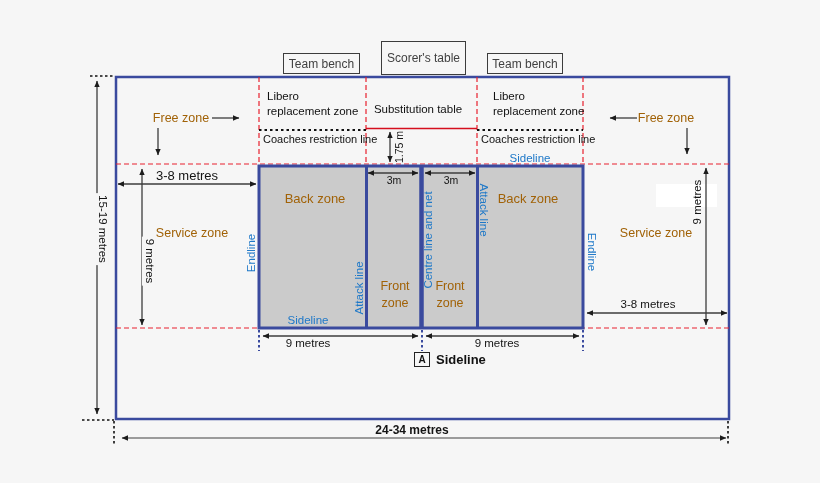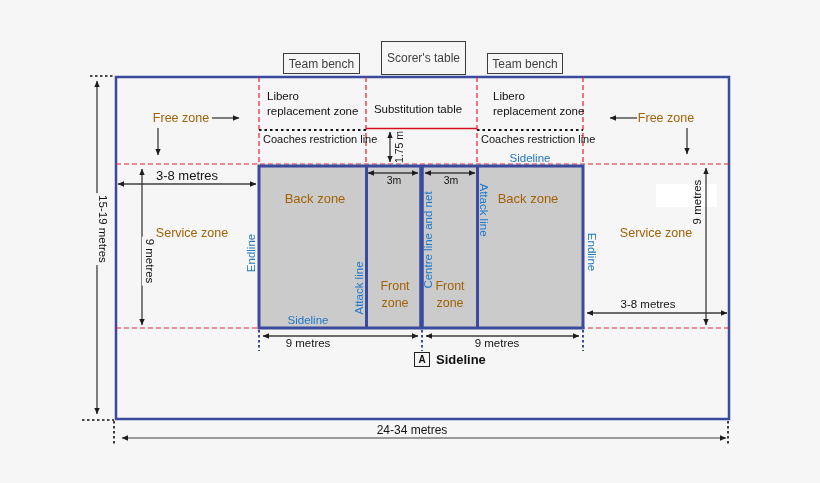--- a/index.html
+++ b/index.html
@@ -152,20 +152,20 @@
   <div class="lbl dim rotcw mask" style="left:102px;top:229px;">15-19 metres</div>
   <div class="lbl dim center big" style="left:187px;top:176px;">3-8 metres</div>
   <div class="lbl dim center" style="left:648px;top:305px;">3-8 metres</div>
   <div class="lbl dim rotcw mask" style="left:149px;top:261px;">9 metres</div>
   <div class="lbl dim rotccw" style="left:698px;top:202px;">9 metres</div>
   <div class="lbl dim center" style="left:308px;top:344px;">9 metres</div>
   <div class="lbl dim center" style="left:497px;top:344px;">9 metres</div>
   <div class="lbl dim center small" style="left:394px;top:180px;">3m</div>
   <div class="lbl dim center small" style="left:451px;top:180px;">3m</div>
   <div class="lbl dim rotccw small" style="left:399px;top:147px;">1.75 m</div>
-  <div class="lbl dim center" style="left:412px;top:430px;font-size:12px;">24-34 metres</div>
+  <div class="lbl dim center" style="left:412px;top:430px;font-size:12px;font-weight:bold;">24-34 metres</div>
 
   <div class="abox" style="left:414px;top:352px;">
     <span>A</span>
   </div>
   <div class="lbl ant" style="left:436px;top:352px;">Sideline</div>
 
 </div>
 
 </body></html>

